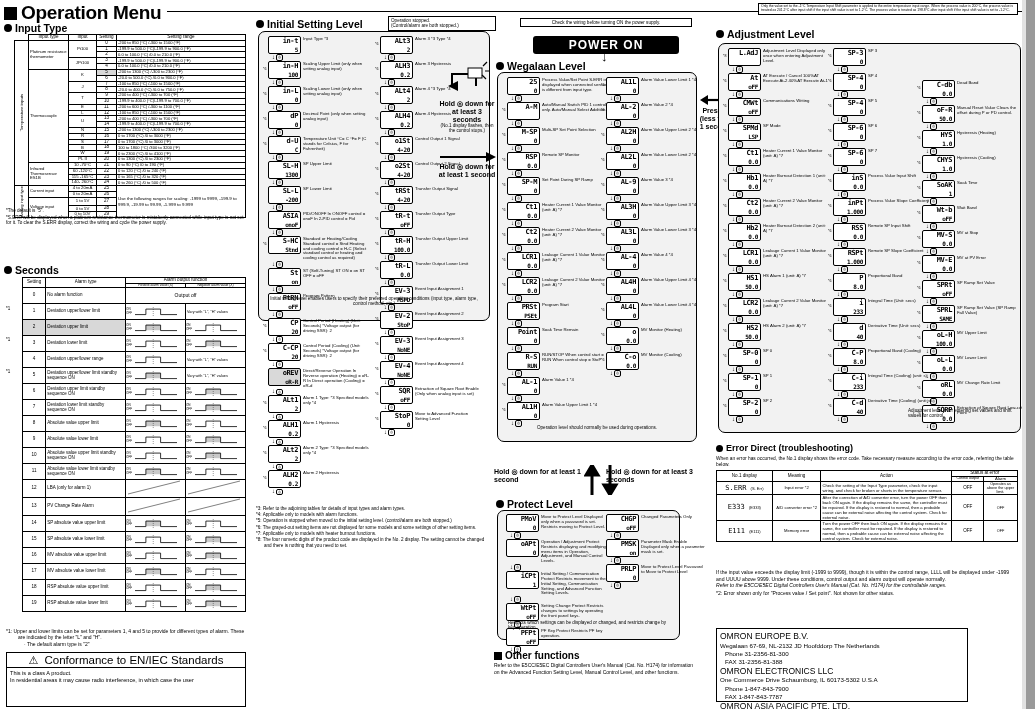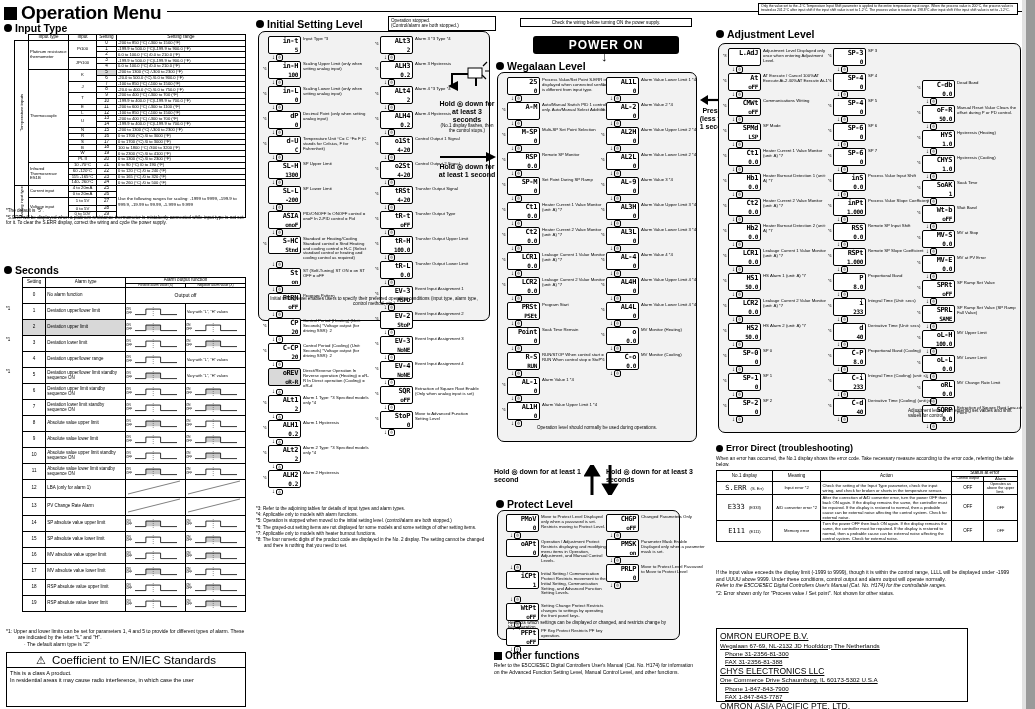--- a/index.html
+++ b/index.html
@@ -757,21 +757,21 @@
     </table>
 
   <div class="abs" style="left:6px; top:628px; width:240px; font-size:5px; line-height:1.25;">
     <div style="padding-left:12px; text-indent:-12px;">*1: Upper and lower limits can be set for parameters 1, 4 and 5 to provide for different types of alarm. These are indicated by the letter "L" and "H".</div>
     <div style="padding-left:18px;">· The default alarm type is "2"</div>
   </div>
 
   <div class="abs warnbox" style="left:6px; top:652px; width:240px; height:55px;">
     <div class="warnhdr">
       <span class="tri">⚠</span>
-      <span class="wt">Coefficient to EN/IEC Standards</span>
+      <span class="wt">Conformance to EN/IEC Standards</span>
     </div>
     <div style="font-size:5.6px; line-height:1.3; padding:2px 3px; white-space:pre-line;">This is a class A product.
 In residential areas it may cause radio interference, in which case the user</div>
   </div>
 
   <div class="abs h2" style="left:256px; top:18px;">
     <span class="dot"></span>
     <span>Initial Setting Level</span>
   </div>
   <div class="abs notebox" style="left:388px; top:16px; width:108px; white-space:pre-line;">Operation stopped.
@@ -2271,26 +2271,26 @@
         </tr>
       </tbody>
     </table>
 
   <div class="abs" style="left:716px; top:569px; width:302px; font-size:5.1px; line-height:1.3;">
     <div>If the input value exceeds the display limit (-1999 to 9999), though it is within the control range, LLLL will be displayed under -1999 and UUUU above 9999. Under these conditions, control output and alarm output will operate normally.</div>
     <div style="font-style:italic;">Refer to the E5CC/E5EC Digital Controllers User's Manual (Cat. No. H174) for the controllable ranges.</div>
     <div style="margin-top:1px;">*2: Error shown only for "Process value / Set point". Not shown for other status.</div>
   </div>
 
-  <div class="abs addrbox" style="left:716px; top:628px; width:252px; height:74px;text-decoration:underline;" id="addr-box">
+  <div class="abs addrbox" style="left:716px; top:628px; width:252px; height:74px;" id="addr-box">
       <div class="big">OMRON EUROPE B.V.</div>
       <div class="sm">Wegalaan 67-69, NL-2132 JD Hoofddorp The Netherlands</div>
       <div class="sm ind">Phone 31-2356-81-300</div>
       <div class="sm ind">FAX 31-2356-81-388</div>
-      <div class="big">CHYS ELECTRONICS LLC</div>
+      <div class="big">OMRON ELECTRONICS LLC</div>
       <div class="sm">One Commerce Drive Schaumburg, IL 60173-5302 U.S.A</div>
       <div class="sm ind">Phone 1-847-843-7900</div>
       <div class="sm ind">FAX 1-847-843-7787</div>
       <div class="big">OMRON ASIA PACIFIC PTE. LTD.</div>
     </div>
 
   <div class="rightbar2"></div>
   <div class="rightbar"></div>
 <div class="abs" style="left: 6px; top: 306px; font-size: 4.5px;">*1</div>
     <div class="abs" style="left: 6px; top: 337px; font-size: 4.5px;">*1</div>

